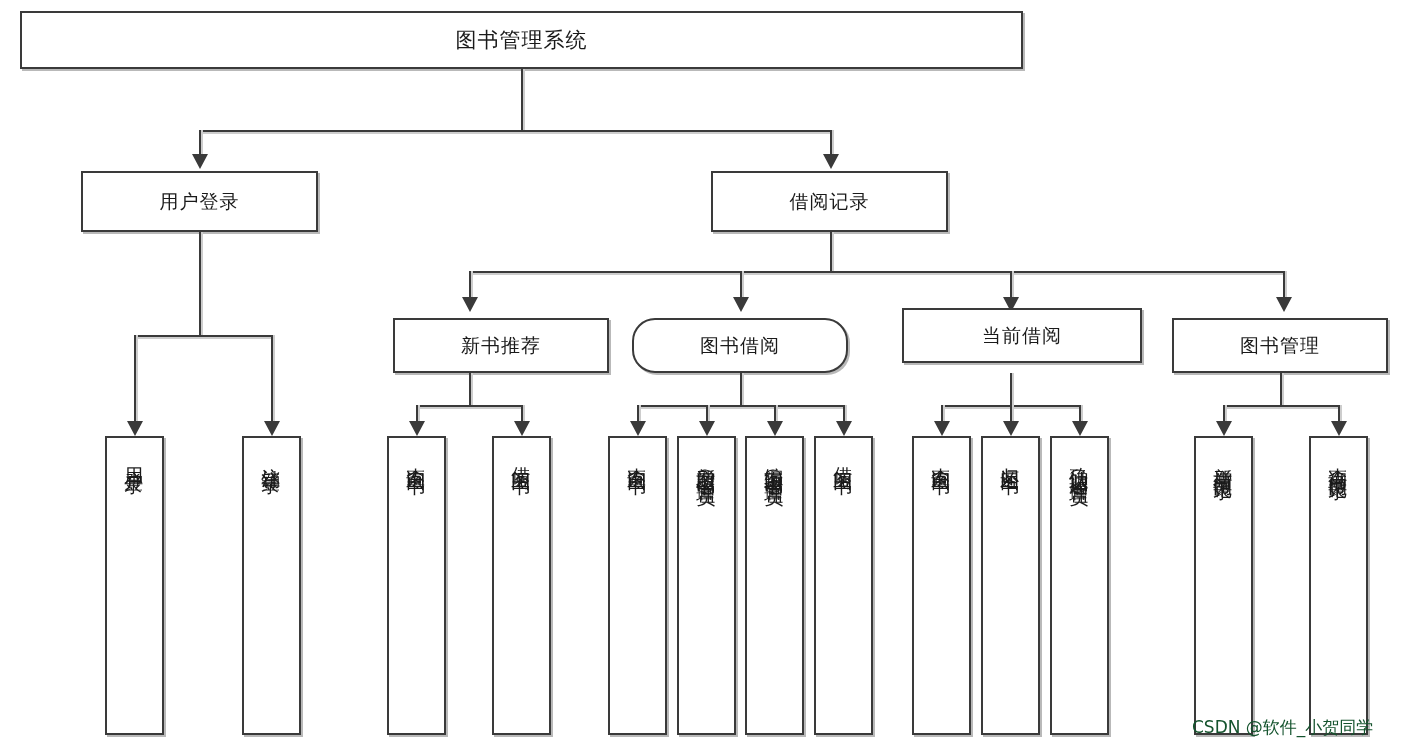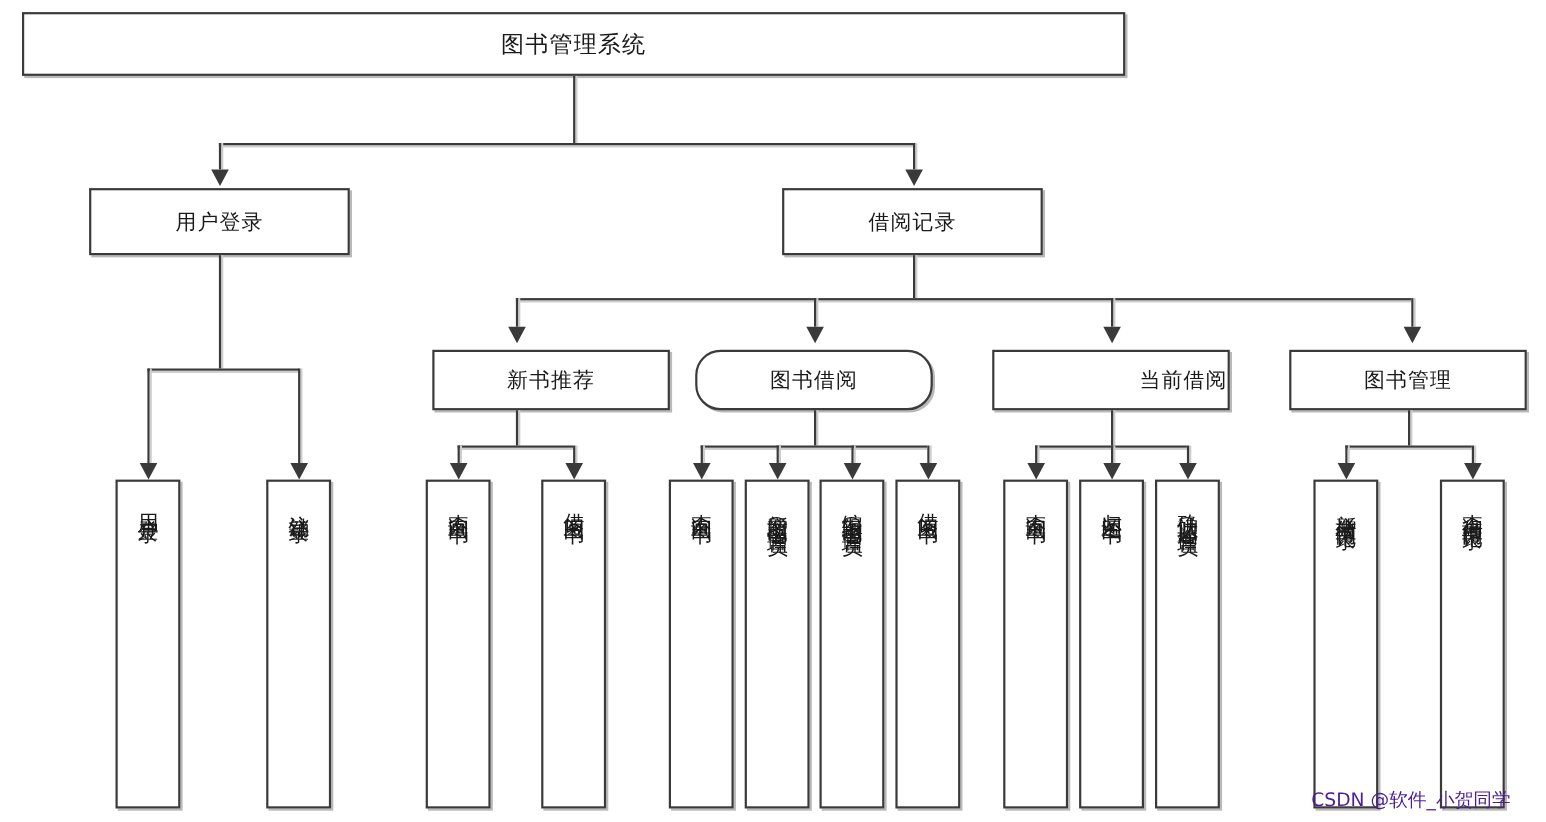--- a/index.html
+++ b/index.html
@@ -62,21 +62,21 @@
     position:absolute;
     width:0;height:0;
     border-left:8px solid transparent;
     border-right:8px solid transparent;
     border-top:15px solid #3a3a3a;
   }
   
   #watermark{
     position:absolute;
     font-size:17px;
-    color:#4c1d95;
+    color:#14532d;
     white-space:nowrap;
     user-select:none;
   }
 </style>
 </head>
 <body>
 
 <div id="canvas">
 
   <div class="node root" style="left:20px; top:11px; width:1003px; height:58px;">
@@ -114,21 +114,21 @@
   <div class="arrow" style="left:733px; top:297px;"></div>
   <div class="arrow" style="left:1003px; top:297px;"></div>
   <div class="arrow" style="left:1276px; top:297px;"></div>
 
   <div class="node lvl2" style="left:361px; top:318px; width:216px; height:55px;margin-left:32px;">
     <span>新书推荐</span>
   </div>
   <div class="node lvl2" style="left:632px; top:318px; width:216px; height:55px;border-radius:23px;">
     <span>图书借阅</span>
   </div>
-  <div class="node lvl2" style="left:902px; top:318px; width:216px; height:55px;justify-content:flex-end;">
+  <div class="node lvl2" style="left:902px; top:308px; width:240px; height:55px;">
     <span>当前借阅</span>
   </div>
   <div class="node lvl2" style="left:1172px; top:318px; width:216px; height:55px;">
     <span>图书管理</span>
   </div>
 
   <div class="vline" style="left:469px; top:373px; height:32px;"></div>
   <div class="hline" style="left:416px; top:405px; width:105px;"></div>
   <div class="vline" style="left:416px; top:405px; height:16px;"></div>
   <div class="vline" style="left:521px; top:405px; height:16px;"></div>

